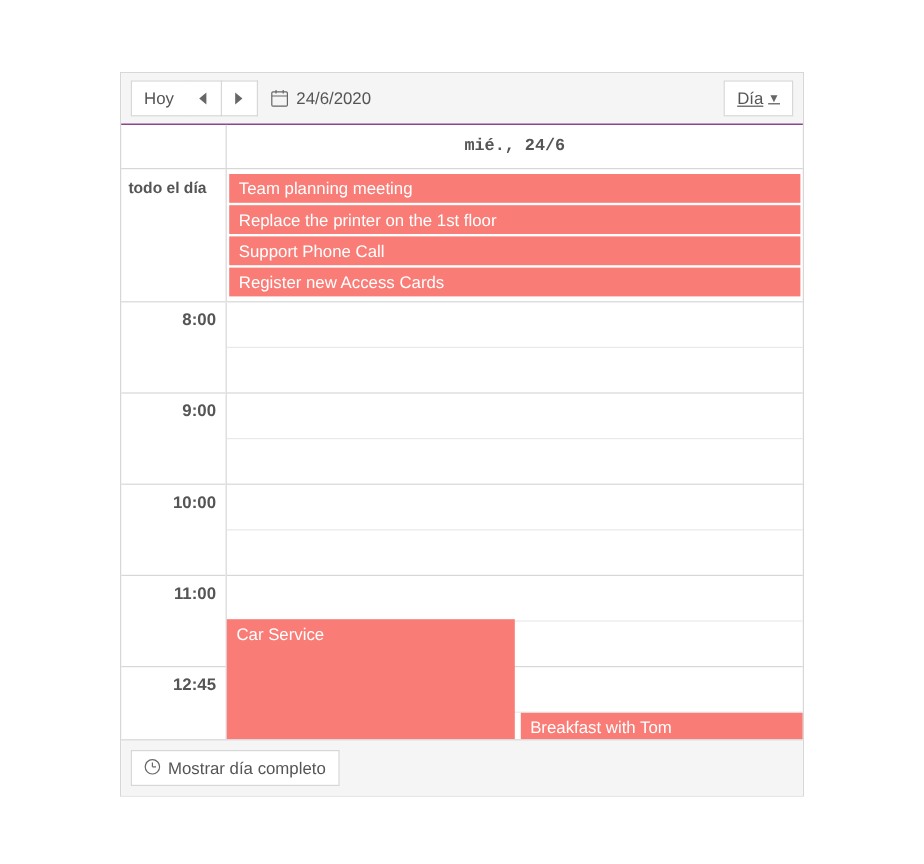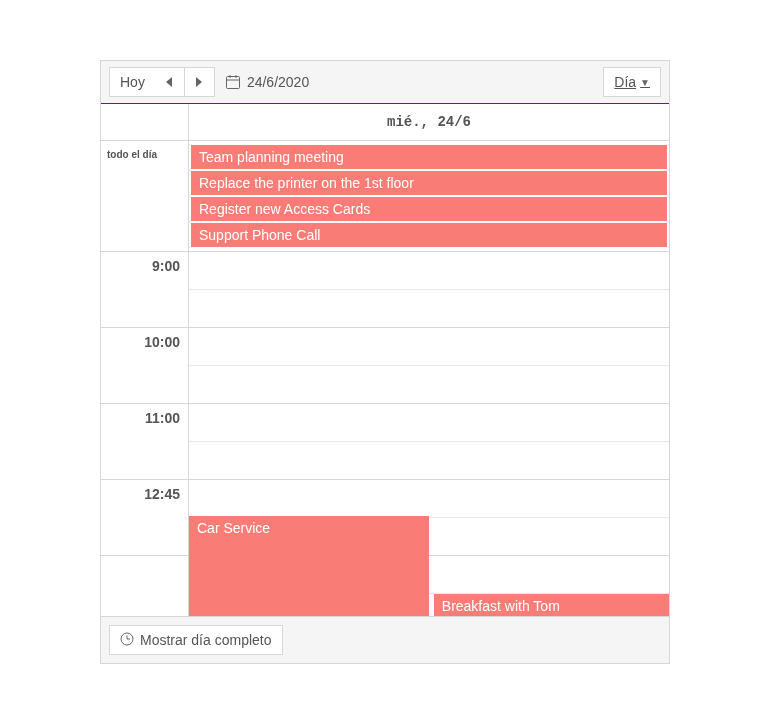--- a/index.html
+++ b/index.html
@@ -71,21 +71,21 @@
       display: flex;
       border-bottom: 1px solid #d7d7d7;
     }
     .allday-label {
       width: 88px;
       flex: 0 0 88px;
       border-right: 1px solid #d7d7d7;
       padding: 8px 6px;
       font-weight: 700;
       color: #555;
-      font-size: 10px;
+      font-size: 13px;
     }
     .allday-events {
       flex: 1;
       padding: 2px;
     }
     .event {
       background: #f97d76;
       color: #fff;
       padding: 4px 8px;
       margin: 2px 0;
@@ -188,27 +188,28 @@
     <div class="day-col">
       <div class="day-title">mié., 24/6</div>
     </div>
   </div>
 
   <div class="allday-row">
     <div class="allday-label">todo el día</div>
     <div class="allday-events" id="allday-events">
         <div class="event">Team planning meeting</div>
         <div class="event">Replace the printer on the 1st floor</div>
+        <div class="event">Support Phone Call</div>
         <div class="event">Register new Access Cards</div>
-        <div class="event">Support Phone Call</div>
       </div>
   </div>
 
   <div class="time-body">
     <div class="time-gutter" id="time-gutter">
+        <div class="hour-label">8:00</div>
         <div class="hour-label">9:00</div>
         <div class="hour-label">10:00</div>
         <div class="hour-label">11:00</div>
         <div class="hour-label">12:45</div>
       </div>
     <div class="time-content" id="time-content">
         <div class="hour-slot"></div>
         <div class="hour-slot major"></div>
         <div class="hour-slot"></div>
         <div class="hour-slot major"></div>

